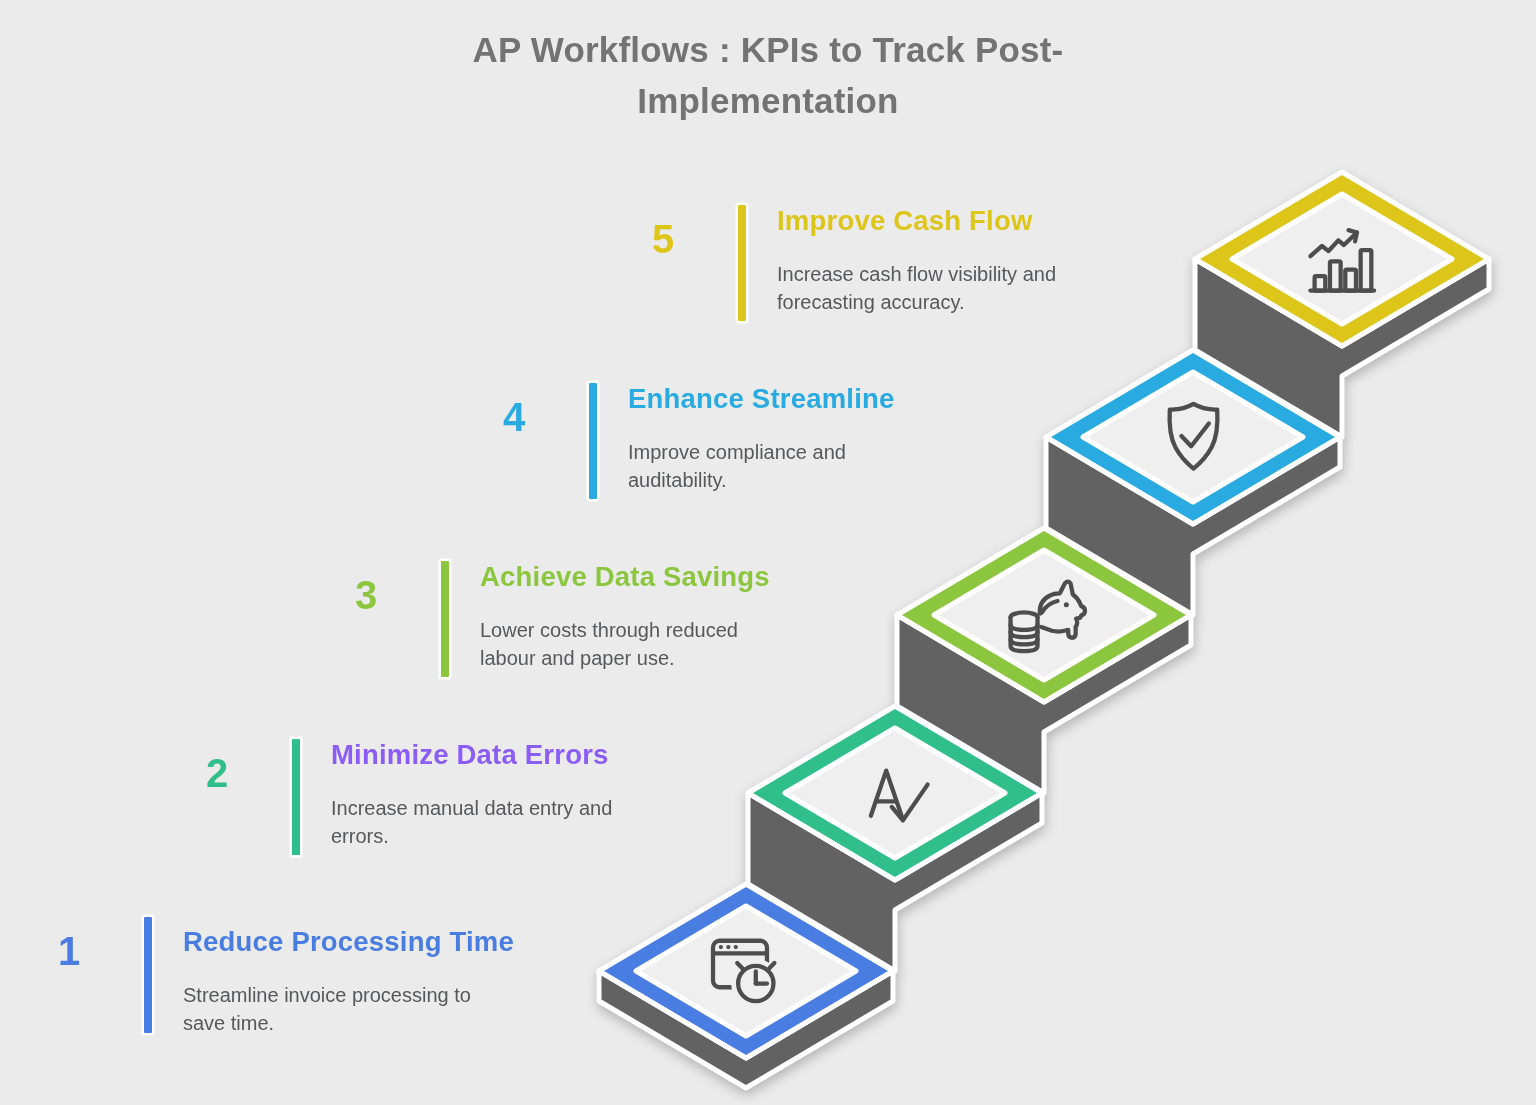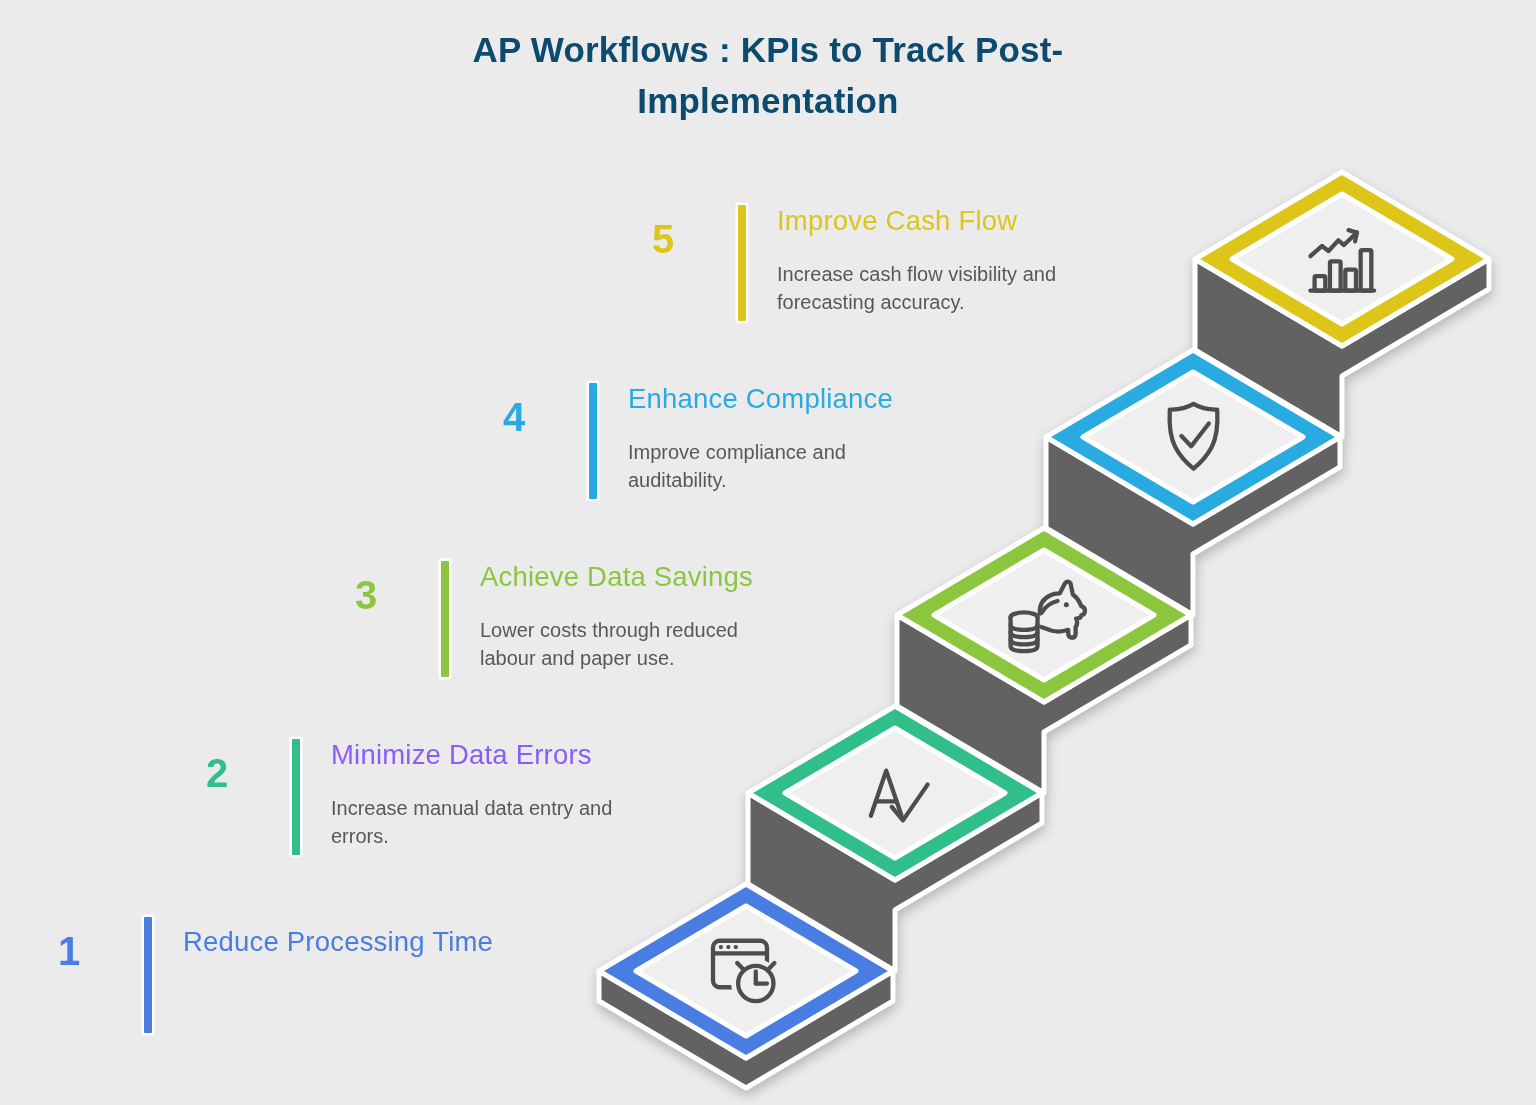--- a/index.html
+++ b/index.html
@@ -2,21 +2,21 @@
 <html><head>
 <meta charset="utf-8">
 <style>
   html,body{margin:0;padding:0;background:#ebebeb;}
   .canvas{
     position:relative;width:1536px;height:1105px;background:#ebebeb;
     overflow:hidden;font-family:"Liberation Sans",sans-serif;
   }
   .title{
     position:absolute;top:24px;left:0;right:0;margin:0;
-    text-align:center;font-size:35px;font-weight:bold;color:#0c4a6e;
+    text-align:center;font-size:35px;font-weight:bold;color:#737373;
     line-height:1.47;letter-spacing:.2px;
   }
   .stairs{position:absolute;left:0;top:0;}
   .stairs-group{filter:drop-shadow(1px 5px 6px rgba(80,80,80,.35));}
   .outl{stroke:#ffffff;stroke-width:5;stroke-linejoin:round;}
   .icon path,.icon rect,.icon line,.icon circle,.icon ellipse{
     fill:none;stroke:#4d4d4d;stroke-width:4.6;stroke-linecap:round;stroke-linejoin:round;
   }
   .icon .f{fill:#4d4d4d;stroke:none;}
   .icon .er{fill:#efefef;stroke:none;}
@@ -25,21 +25,21 @@
   .num{
     width:86px;font-size:40px;font-weight:bold;line-height:1;
     margin-top:14px;flex:0 0 86px;
   }
   .bar{
     width:8px;height:116px;flex:0 0 8px;border-radius:1px;
     box-shadow:0 0 0 2.5px #ffffff;
   }
   .txt{margin-left:31px;}
   .txt h2{
-    margin:1px 0 0;font-size:27.5px;font-weight:normal;line-height:1.12;
+    margin:1px 0 0;font-size:27.5px;font-weight:bold;line-height:1.12;
     white-space:nowrap;letter-spacing:.2px;
   }
   .txt p{
     margin:23px 0 0;font-size:20px;line-height:1.42;color:#57585a;
   }
 </style>
 </head>
 <body>
 
 <div class="canvas">
@@ -123,21 +123,21 @@
     <div class="txt">
       <h2 style="color: rgb(221, 197, 26);">Improve Cash Flow</h2>
       <p style="width:360px">Increase cash flow visibility and forecasting accuracy.</p>
     </div>
   </div>
 
   <div class="step-block" style="left:503px;top:383px;">
     <div class="num" style="color: rgb(41, 171, 226);">4</div>
     <div class="bar" style="background: rgb(41, 171, 226);"></div>
     <div class="txt">
-      <h2 style="color: rgb(41, 171, 226);">Enhance Compliance</h2>
+      <h2 style="color: rgb(41, 171, 226);">Enhance Streamline</h2>
       <p style="width:262px">Improve compliance and auditability.</p>
     </div>
   </div>
 
   <div class="step-block" style="left:355px;top:561px;">
     <div class="num" style="color: rgb(140, 198, 63);">3</div>
     <div class="bar" style="background: rgb(140, 198, 63);"></div>
     <div class="txt">
       <h2 style="color: rgb(140, 198, 63);">Achieve Data Savings</h2>
       <p style="width:305px">Lower costs through reduced labour and paper use.</p>
@@ -151,16 +151,17 @@
       <h2 style="color: #8b5cf6;">Minimize Data Errors</h2>
       <p style="width:335px">Increase manual data entry and errors.</p>
     </div>
   </div>
 
   <div class="step-block" style="left:58px;top:917px;">
     <div class="num" style="color: rgb(74, 125, 226);">1</div>
     <div class="bar" style="background: rgb(74, 125, 226);"></div>
     <div class="txt">
       <h2 style="color: rgb(74, 125, 226); margin-top: 10px;">Reduce Processing Time</h2>
+      <p style="width:335px">Streamline invoice processing to save time.</p>
     </div>
   </div>
 
 </div>
 
 </body></html>

